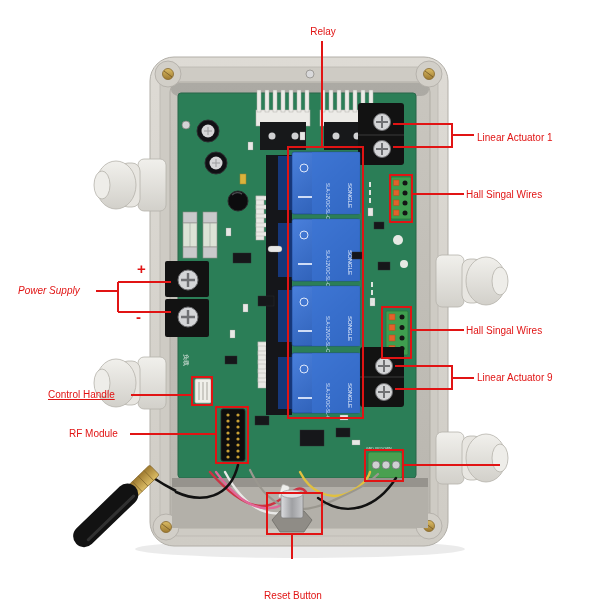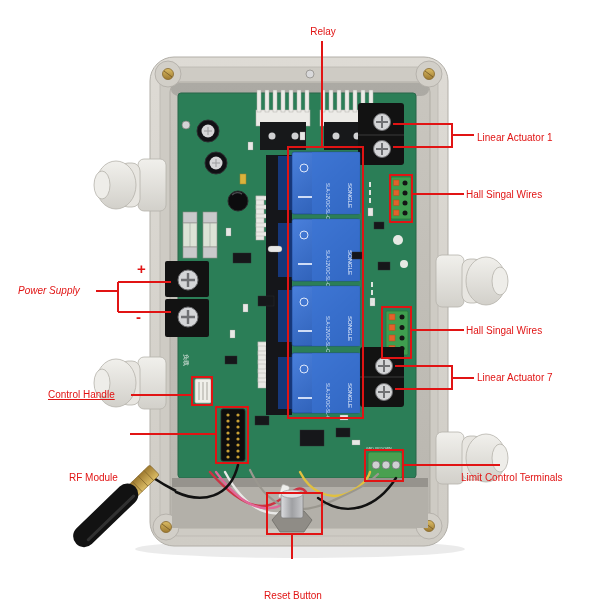--- a/index.html
+++ b/index.html
@@ -409,19 +409,18 @@
   </g>
 </svg>
 
 <div class="co center" style="left:323px;top:25px;">Relay</div>
 <div class="co" style="left:477px;top:131px;">Linear Actuator 1</div>
 <div class="co" style="left:466px;top:188px;">Hall Singal Wires</div>
 <div class="co" style="left:18px;top:284px;font-style:italic;">Power Supply</div>
 <div class="co pol" style="left:137px;top:262px;">+</div>
 <div class="co pol" style="left:136px;top:310px;">-</div>
 <div class="co" style="left:48px;top:388px;text-decoration:underline;">Control Handle</div>
-<div class="co" style="left:69px;top:427px;margin-top:44px;">RF Module</div>
+<div class="co" style="left:69px;top:427px;">RF Module</div>
 <div class="co" style="left:466px;top:324px;">Hall Singal Wires</div>
-<div class="co" style="left:477px;top:371px;">Linear Actuator 7</div>
-<div class="co" style="left:461px;top:471px;">Limit Control Terminals</div>
+<div class="co" style="left:477px;top:371px;">Linear Actuator 9</div>
 <div class="co center" style="left:293px;top:561px;margin-top:28px;">Reset Button</div>
 
 </div>
 
 </body></html>

